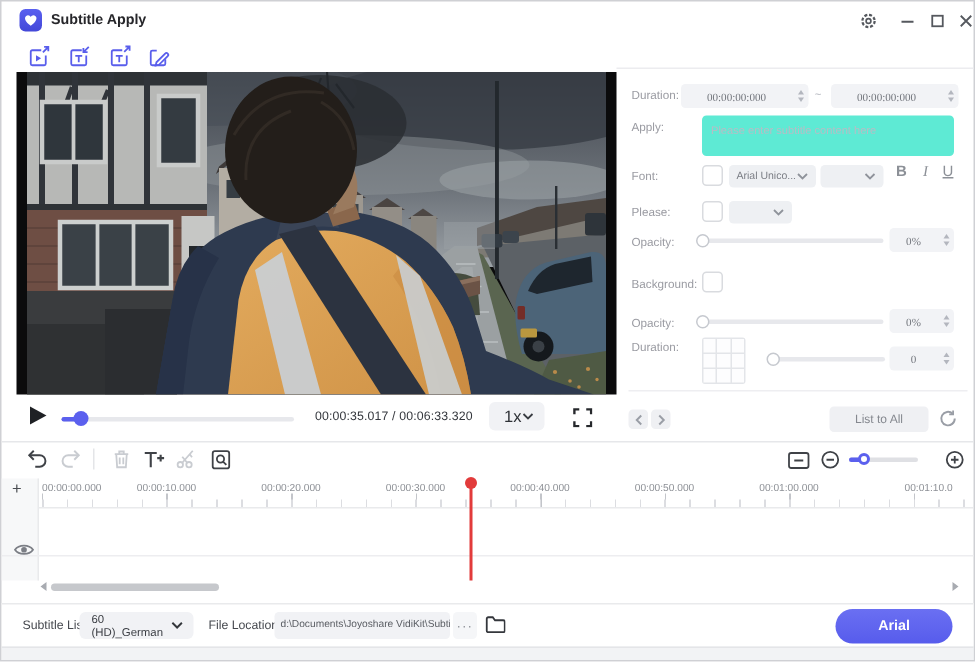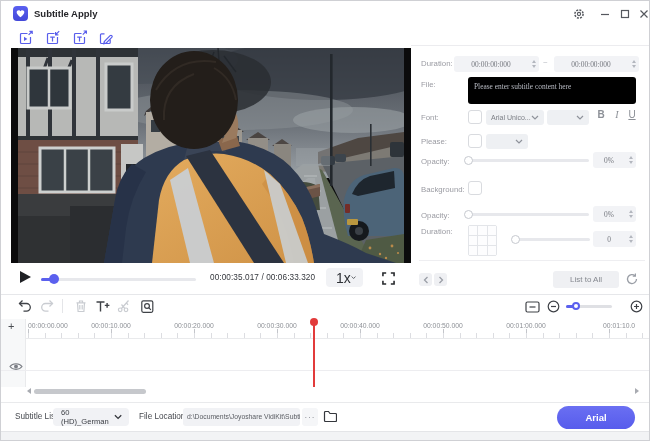--- a/index.html
+++ b/index.html
@@ -27,33 +27,33 @@
   #scene { position:absolute; left:7px; top:0; width:386px; height:215px; }
 
   
   #play-btn { left:19px; top:270px; width:0; height:0;
     border-left:11px solid #1f2125; border-top:6.5px solid transparent; border-bottom:6.5px solid transparent; }
   #pb-track { left:40px; top:277px; width:155px; height:3px; background:#e7e8ec; border-radius:2px; }
   #pb-fill  { left:40px; top:277px; width:13px; height:3px; background:#5b60ee; border-radius:2px; }
   #pb-thumb { left:48px; top:273px; width:10px; height:10px; border-radius:50%; background:#5b60ee; }
   #pb-time  { left:209px; top:272px; font-size:8.2px; color:#34373d; letter-spacing:.1px; }
   #speed-dd { left:325px; top:267px; width:37px; height:19px; background:#f1f2f5; border-radius:4px;
-    display:flex; align-items:center; justify-content:space-between; padding:0 7px 0 10px; font-size:14px; color:#2e3136; }
+    display:flex; align-items:center; justify-content:space-between; padding:0 7px 0 10px; font-size:11px; color:#2e3136; }
   #fullscreen { left:381px; top:271px; color:#26282c; }
 
   
   #props { left:410px; top:44px; width:240px; height:249px; border-top:1px solid #ececef; }
   .plbl { position:absolute; font-size:7.8px; color:#9a9ba2; }
   .pbox { position:absolute; background:#f2f3f6; border-radius:3px; display:flex; align-items:center; }
   .pbox .val { flex:1; font-size:7.4px; color:#74777e; text-align:center;font-family:Liberation Serif, serif; }
   .spin { width:11px; height:100%; display:flex; flex-direction:column; align-items:center; justify-content:center; gap:2px; }
   .t-up { width:0; height:0; border-left:2.6px solid transparent; border-right:2.6px solid transparent; border-bottom:3.2px solid #b3b6be; }
   .t-dn { width:0; height:0; border-left:2.6px solid transparent; border-right:2.6px solid transparent; border-top:3.2px solid #b3b6be; }
-  #sub-textarea { position:absolute; left:57px; top:31px; width:168px; height:27px; background:#000000;
-    border:none; border-radius:3px; resize:none; font-family:Liberation Serif, serif;
+  #sub-textarea { position:absolute; left:57px; top:31px; width:168px; height:27px; background:#5eead4;
+    border:none; border-radius:3px; resize:none; font-family:Liberation Sans, sans-serif;
     font-size:7.4px; color:#6d7076; padding:5px 6px; outline:none; }
   #sub-textarea::placeholder { color:#b9bcc4; }
   .swatch { position:absolute; width:14px; height:14px; background:#fff; border:1px solid #d9dbdf; border-radius:3px; }
   .dd { position:absolute; height:15px; background:#eef0f3; border-radius:3px;
     display:flex; align-items:center; justify-content:space-between; padding:0 5px; font-size:7px; color:#7b7e85; }
   .fmt { position:absolute; top:63px; font-size:10px; color:#8c9097; width:12px; text-align:center; }
   .ptrack { position:absolute; height:3px; background:#e7e8ec; border-radius:2px; }
   .pthumb { position:absolute; width:9px; height:9px; background:#fff; border:1.5px solid #c6c9cf; border-radius:50%; }
   #pos-grid { position:absolute; left:57px; top:179px; width:29px; height:31px;
     display:grid; grid-template-columns:1fr 1fr 1fr; grid-template-rows:1fr 1fr 1fr;
@@ -337,21 +337,21 @@
     </div>
     <span class="plbl" style="left:132px; top:12px; color:#b3b6be;">~</span>
     <div class="pbox" style="left:143px; top:10px; width:85px; height:16px;">
       <span class="val">00:00:00:000</span>
       <span class="spin">
           <i class="t-up"></i>
           <i class="t-dn"></i>
         </span>
     </div>
 
-    <span class="plbl" style="left:10px; top:34px;">File:</span>
+    <span class="plbl" style="left:10px; top:34px;">Apply:</span>
     <textarea id="sub-textarea" placeholder="Please enter subtitle content here" style=""></textarea>
 
     <span class="plbl" style="left:10px; top:67px;">Font:</span>
     <div class="swatch" style="left:57px; top:64px;"></div>
     <div class="dd" style="left:75px; top:64px; width:58px;">
       <span>Arial Unico...</span>
       <svg width="8" height="5" viewBox="0 0 8 5">
           <polyline points="1,1 4,4 7,1" fill="none" stroke="#8f939b" stroke-width="1.2"></polyline>
         </svg>
     </div>

